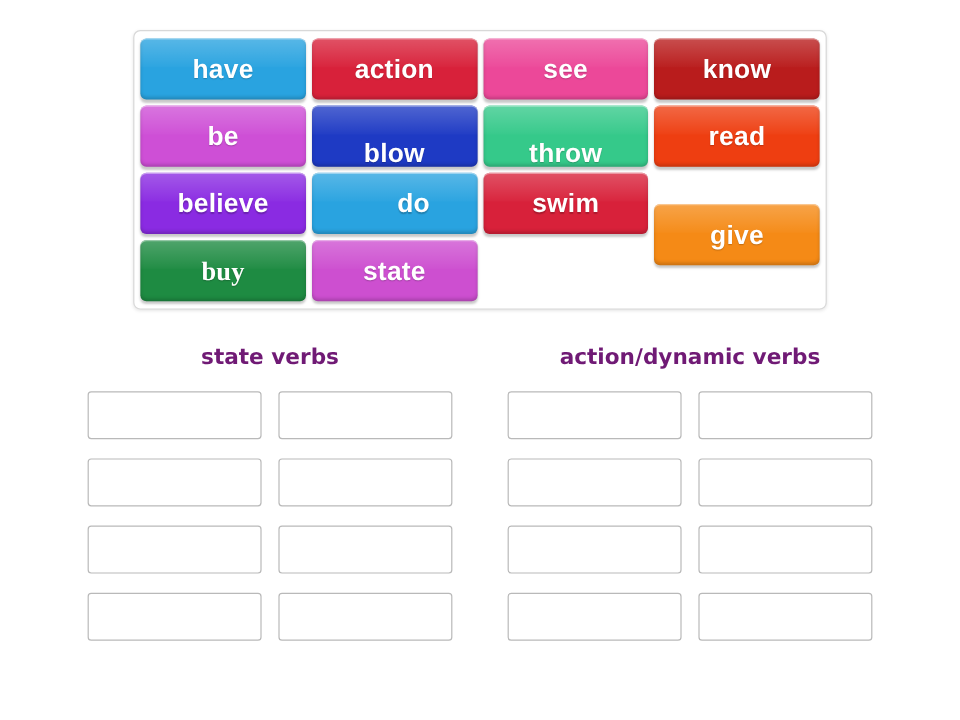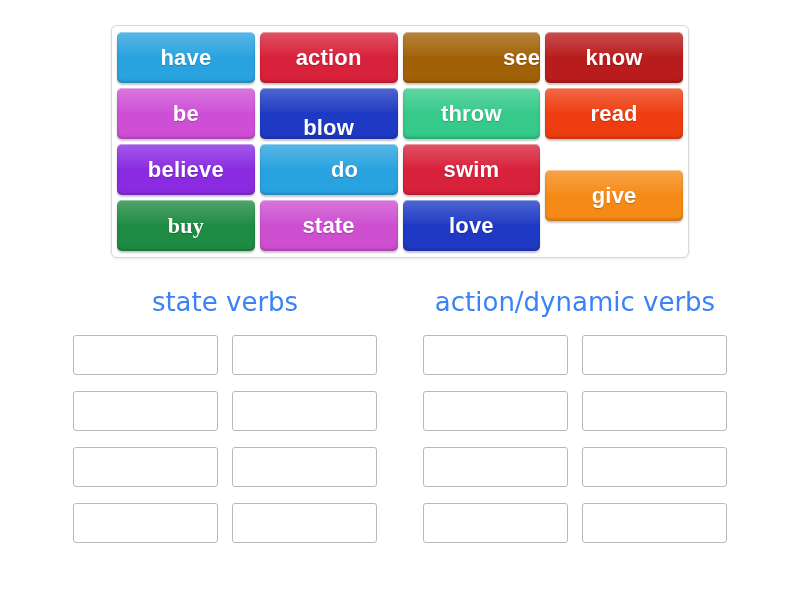--- a/index.html
+++ b/index.html
@@ -100,23 +100,23 @@
     gap: 30px;
   }
 
   .group {
     width: 320px;
   }
 
   .group-title {
     text-align: center;
     font-family: "DejaVu Sans", sans-serif;
-    font-size: 26px;
-    font-weight: normal;
-    color: #3b82f6;
+    font-size: 18px;
+    font-weight: bold;
+    color: #701a75;
     line-height: 1.1;
     margin: 0 0 18px 0;
     white-space: nowrap;
   }
 
   .slot-grid {
     display: grid;
     grid-template-columns: repeat(2, 1fr);
     grid-template-rows: repeat(4, 40px);
     gap: 16px 14px;
@@ -142,41 +142,41 @@
           <div class="tile" style="background: rgb(41, 163, 224);">
             <span class="tile-label">have</span>
           </div>
         </div>
         <div class="tile-cell">
           <div class="tile" style="background: rgb(216, 33, 58);">
             <span class="tile-label">action</span>
           </div>
         </div>
         <div class="tile-cell">
-          <div class="tile" style="background: #a16207; justify-content: flex-end;">
+          <div class="tile" style="background: #ec4899;">
             <span class="tile-label">see</span>
           </div>
         </div>
         <div class="tile-cell">
           <div class="tile" style="background: #b91c1c;">
             <span class="tile-label">know</span>
           </div>
         </div>
         <div class="tile-cell">
           <div class="tile" style="background: rgb(206, 79, 214);">
             <span class="tile-label">be</span>
           </div>
         </div>
         <div class="tile-cell">
           <div class="tile" style="background: rgb(30, 58, 196); align-items: flex-end;">
             <span class="tile-label">blow</span>
           </div>
         </div>
         <div class="tile-cell">
-          <div class="tile" style="background: rgb(53, 201, 138);">
+          <div class="tile" style="background: rgb(53, 201, 138); align-items: flex-end;">
             <span class="tile-label">throw</span>
           </div>
         </div>
         <div class="tile-cell">
           <div class="tile" style="background: rgb(238, 62, 17);">
             <span class="tile-label">read</span>
           </div>
         </div>
         <div class="tile-cell">
           <div class="tile" style="background: rgb(138, 43, 226);">
@@ -199,25 +199,20 @@
           </div>
         </div>
         <div class="tile-cell">
           <div class="tile" style="background: rgb(30, 139, 66); font-family: Liberation Serif, serif;">
             <span class="tile-label">buy</span>
           </div>
         </div>
         <div class="tile-cell">
           <div class="tile" style="background: rgb(205, 79, 208);">
             <span class="tile-label">state</span>
-          </div>
-        </div>
-        <div class="tile-cell">
-          <div class="tile" style="background: rgb(30, 58, 196);">
-            <span class="tile-label">love</span>
           </div>
         </div>
         <div class="tile-cell">
           <div class="tile-empty"></div>
         </div>
       </div>
   </div>
 
   <div class="groups">
       <div class="group">

